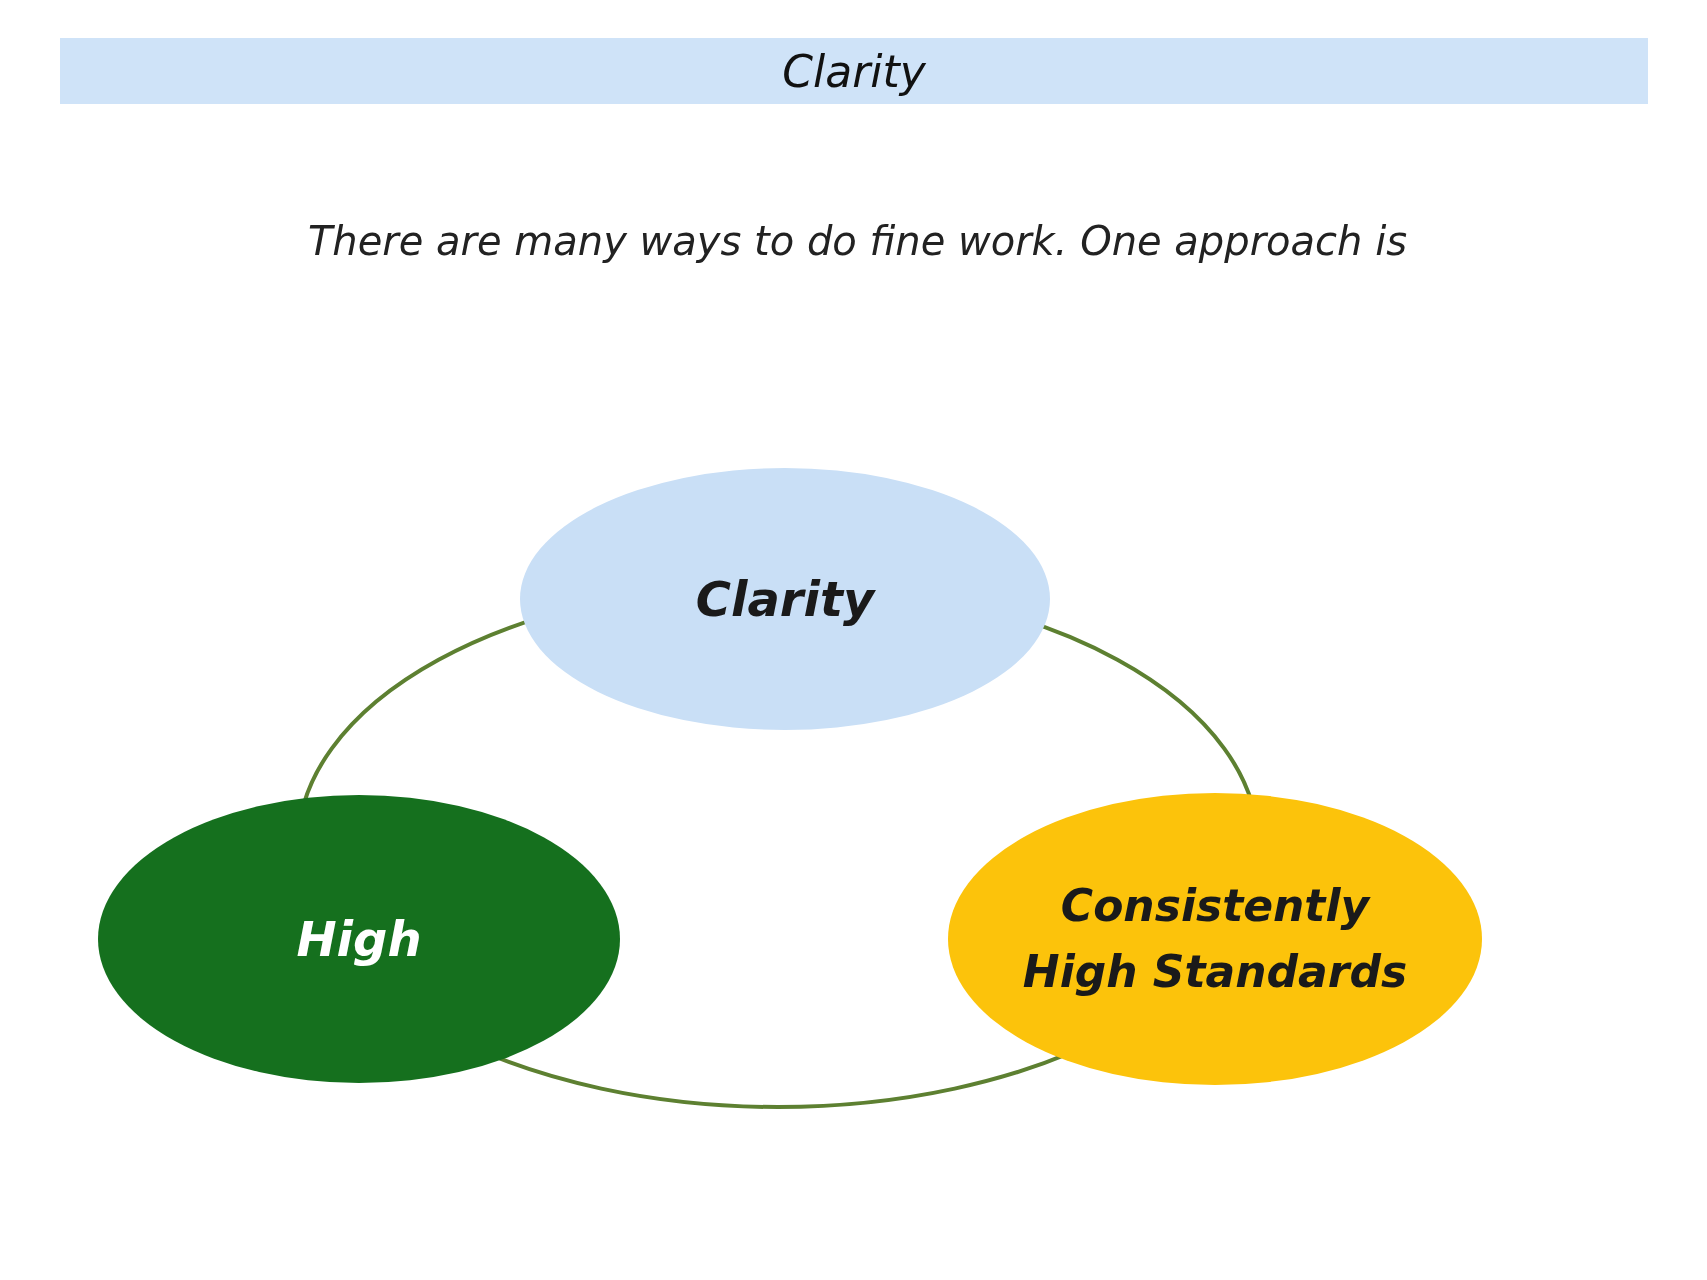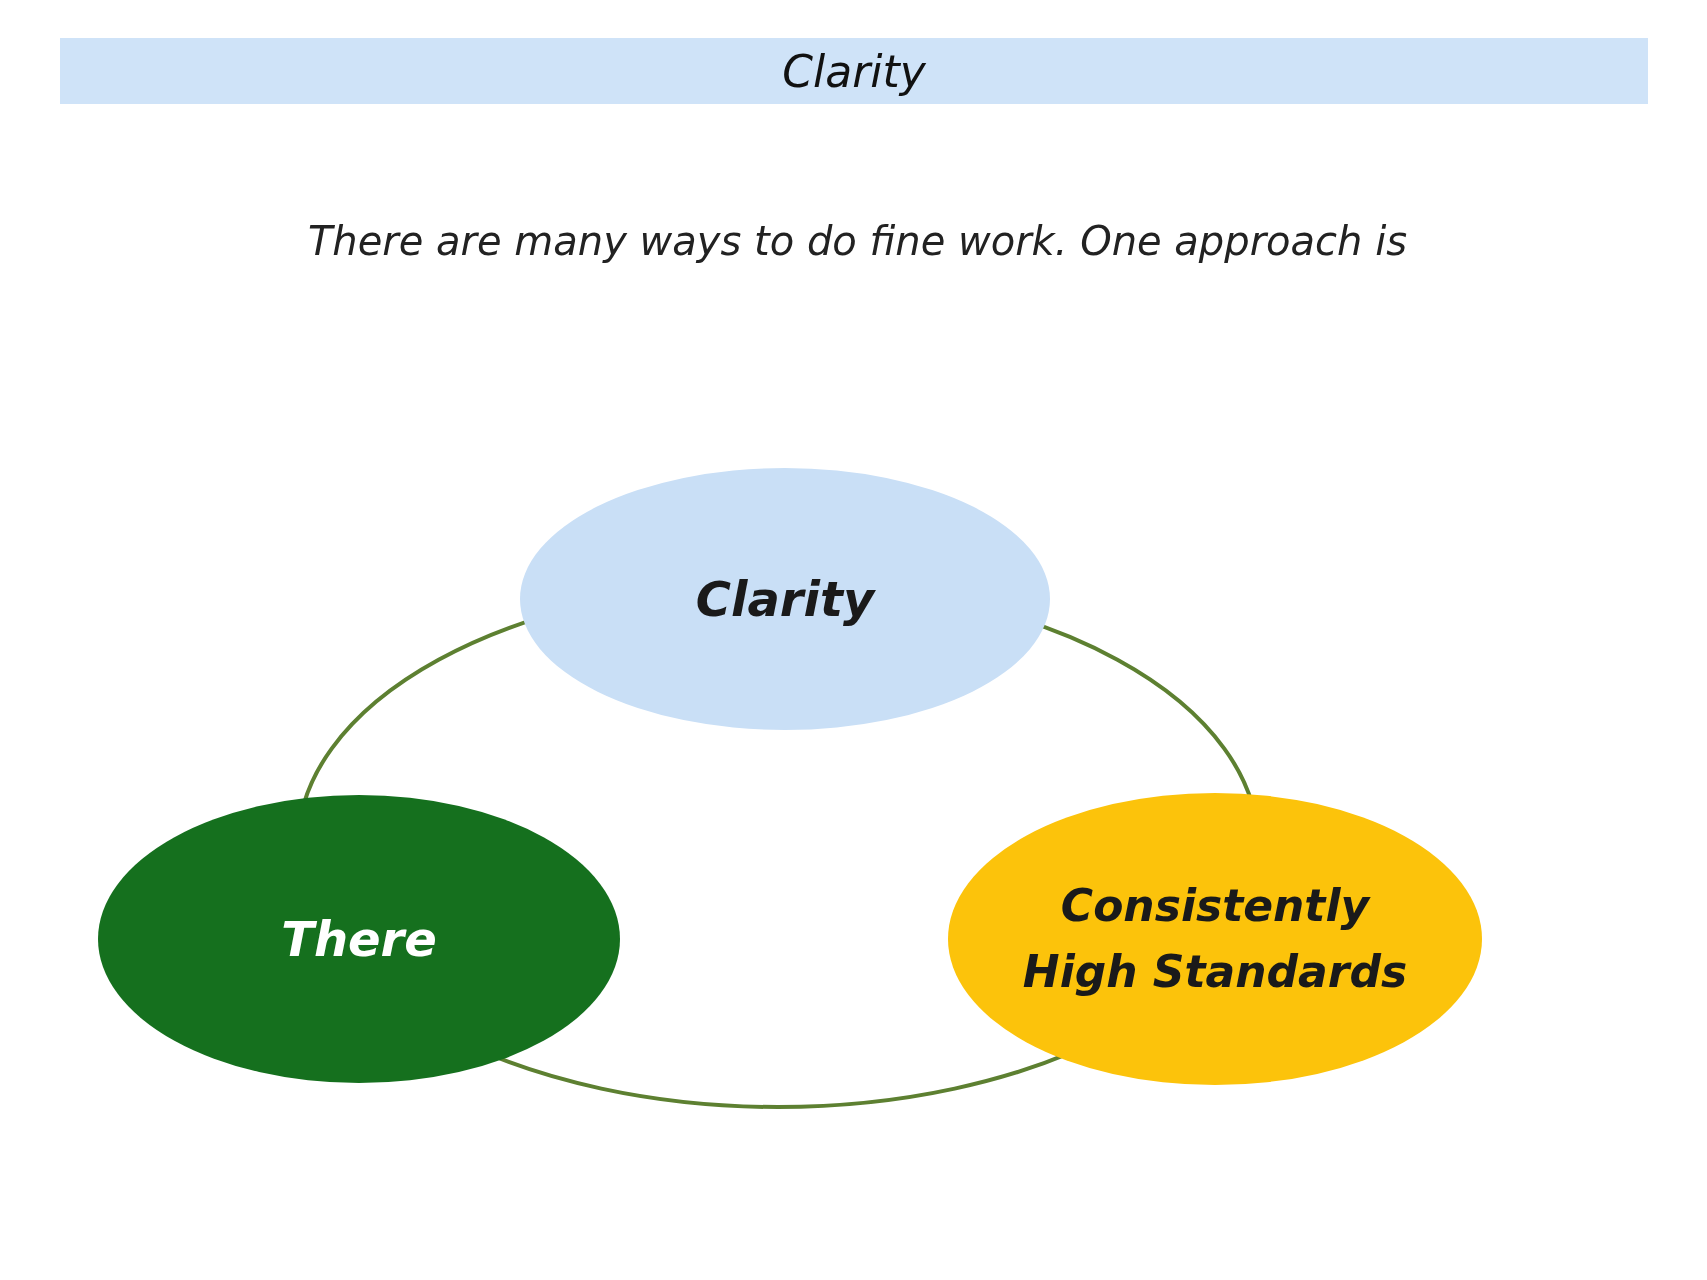--- a/index.html
+++ b/index.html
@@ -105,21 +105,21 @@
 
   <svg class="ring-svg" viewBox="0 0 1707 1280" xmlns="http://www.w3.org/2000/svg">
     <ellipse cx="778" cy="845" rx="480" ry="262" fill="none" stroke="#5d8031" stroke-width="4"></ellipse>
   </svg>
 
   <div class="node node-clarity">
     <span>Clarity</span>
   </div>
 
   <div class="node node-class">
-    <span>There</span>
+    <span>High</span>
   </div>
 
   <div class="node node-standards">
     <span>Consistently</span>
     <span>High Standards</span>
   </div>
 
 </div>
 
 </body></html>

